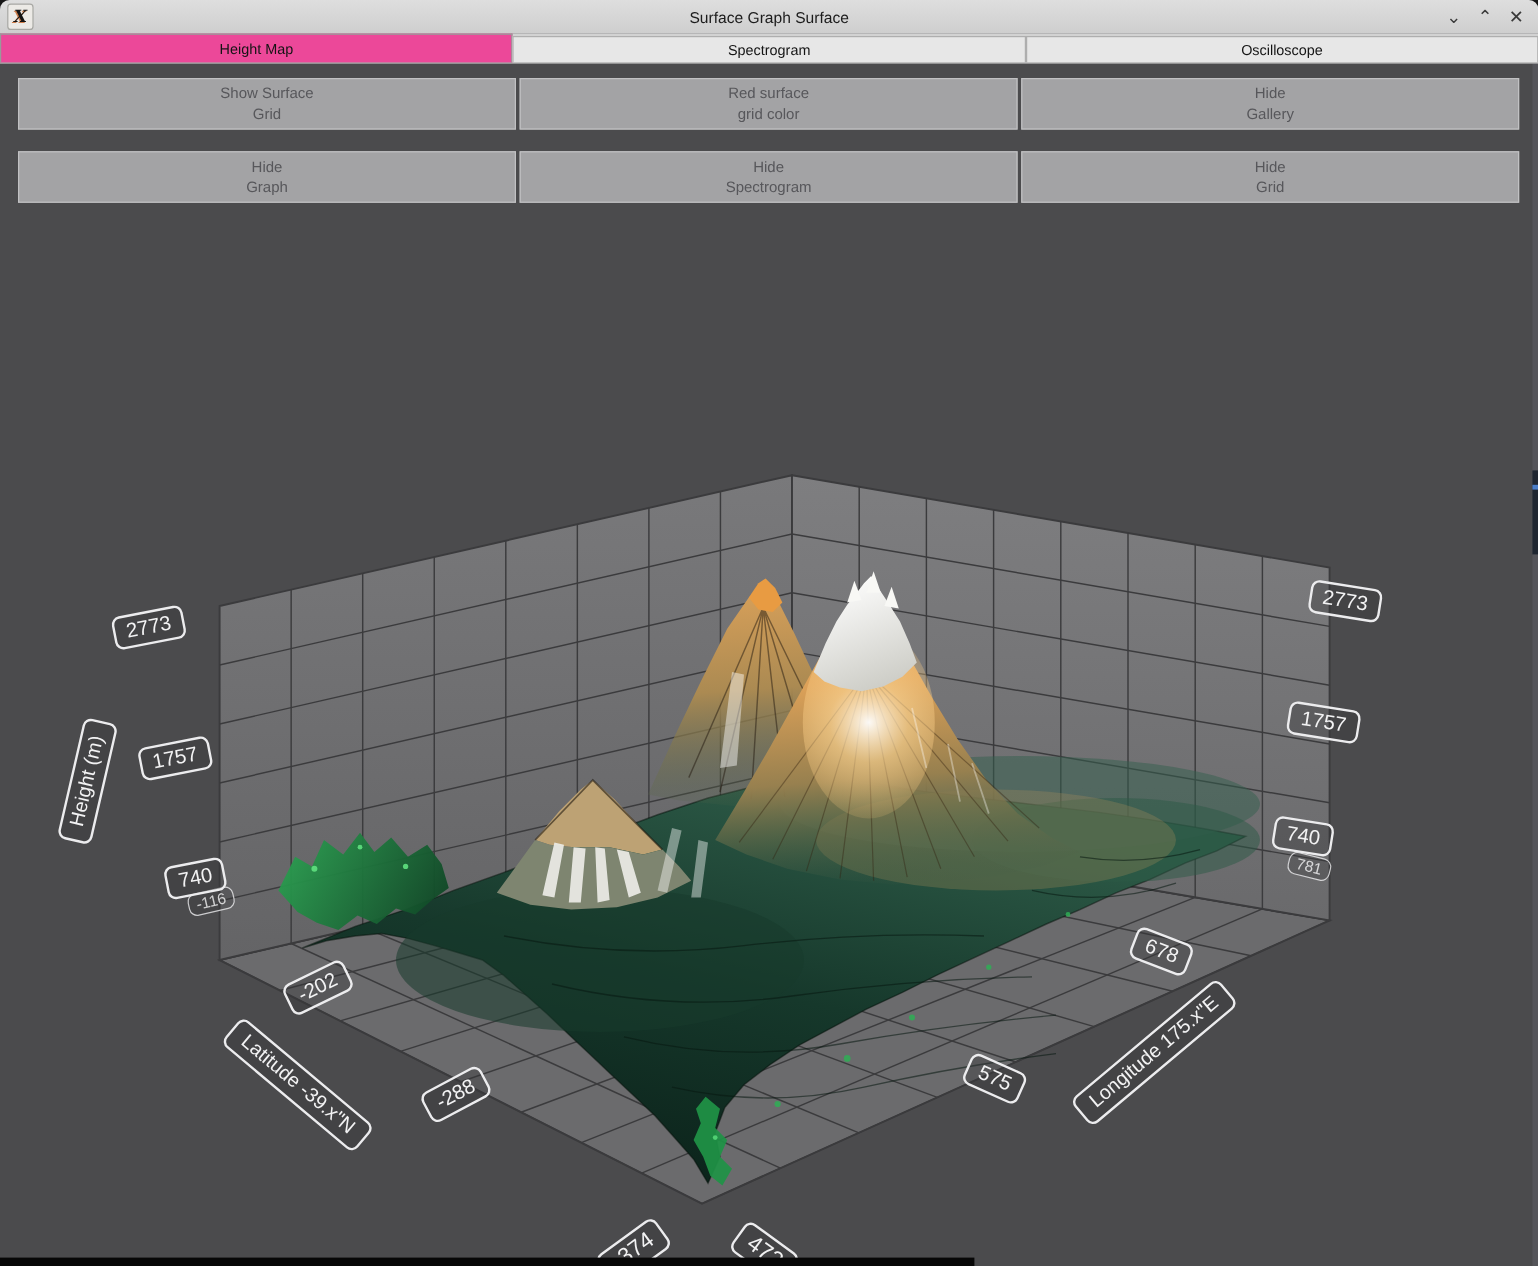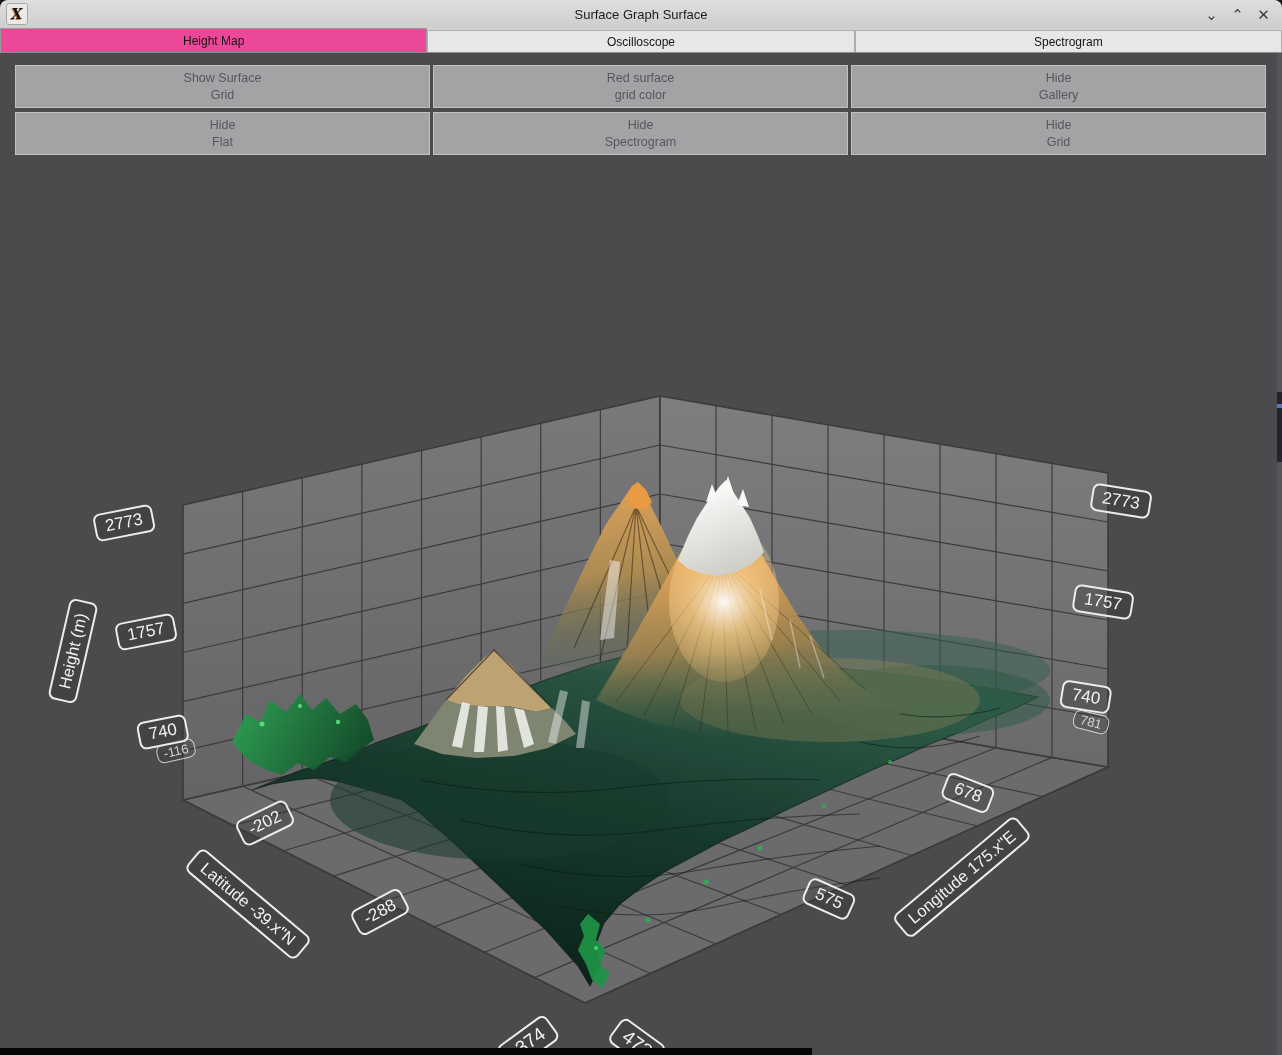--- a/index.html
+++ b/index.html
@@ -26,21 +26,21 @@
   #tabbar{position:absolute;top:28px;left:0;right:0;height:24px;z-index:10;
           display:flex;background:#d2d2d2;border-bottom:1px solid #8d8d8f;}
   .tab{flex:1;display:flex;align-items:center;justify-content:center;
        font-size:12px;color:#141414;background:#e7e7e7;
        border:1px solid #aeaeae;border-bottom:none;margin-top:2px;box-sizing:border-box;}
   .tab.selected{background:#ec4899;margin-top:0;border-color:#9a9a9a;}
 
   
   #buttons{position:absolute;top:65px;left:15px;width:1251px;z-index:10;
            display:grid;grid-template-columns:1fr 1fr 1fr;grid-auto-rows:43px;
-           gap:4px 3px;}
+           gap:18px 3px;}
   .btn{background:#a3a3a5;border:1px solid #c1c1c3;color:#57575b;
        font-size:12.5px;line-height:17px;display:flex;flex-direction:column;
        align-items:center;justify-content:center;cursor:default;box-sizing:border-box;}
 
   
   #plotsvg{position:absolute;left:0;top:0;z-index:1;}
 
   .t3d{position:absolute;z-index:4;border:2px solid #ececee;border-radius:7px;
        padding:2px 9px;color:#f2f2f3;font-size:17px;white-space:nowrap;
        background:rgba(56,56,58,.38);
@@ -66,40 +66,40 @@
     <div id="wintitle">Surface Graph Surface</div>
     <div id="winctrls">
       <div class="ctrl">⌄</div>
       <div class="ctrl">⌃</div>
       <div class="ctrl">✕</div>
     </div>
   </div>
 
   <div id="tabbar">
     <div class="tab selected">Height Map</div>
+    <div class="tab">Spectrogram</div>
     <div class="tab">Oscilloscope</div>
-    <div class="tab">Spectrogram</div>
   </div>
 
   <div id="buttons">
     <div class="btn">
       <span>Show Surface</span>
       <span>Grid</span>
     </div>
     <div class="btn">
       <span>Red surface</span>
       <span>grid color</span>
     </div>
     <div class="btn">
       <span>Hide</span>
       <span>Gallery</span>
     </div>
     <div class="btn">
       <span>Hide</span>
-      <span>Flat</span>
+      <span>Graph</span>
     </div>
     <div class="btn">
       <span>Hide</span>
       <span>Spectrogram</span>
     </div>
     <div class="btn">
       <span>Hide</span>
       <span>Grid</span>
     </div>
   </div>

